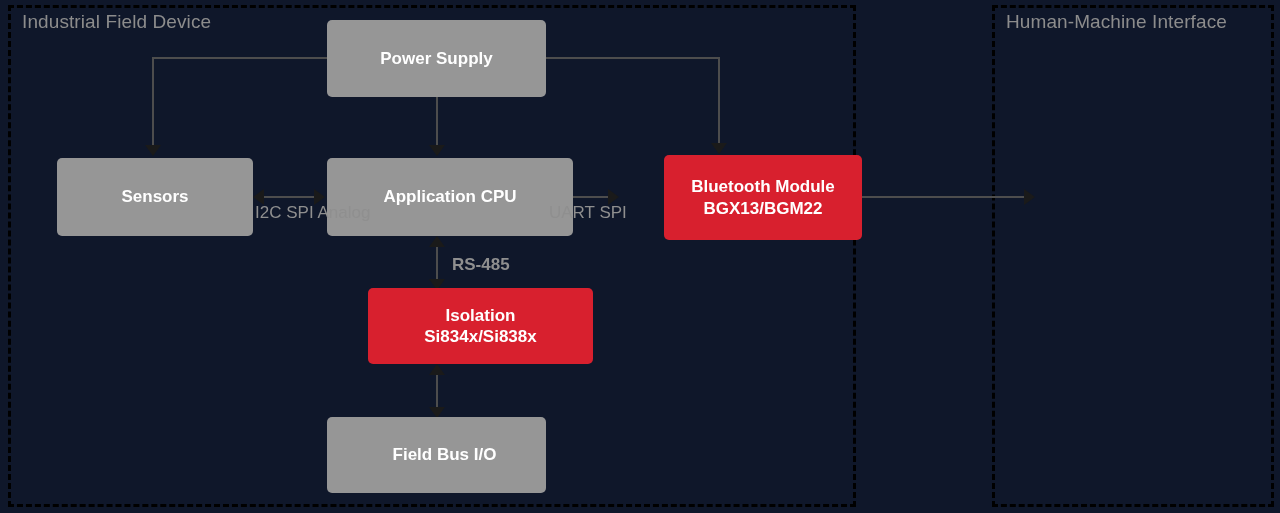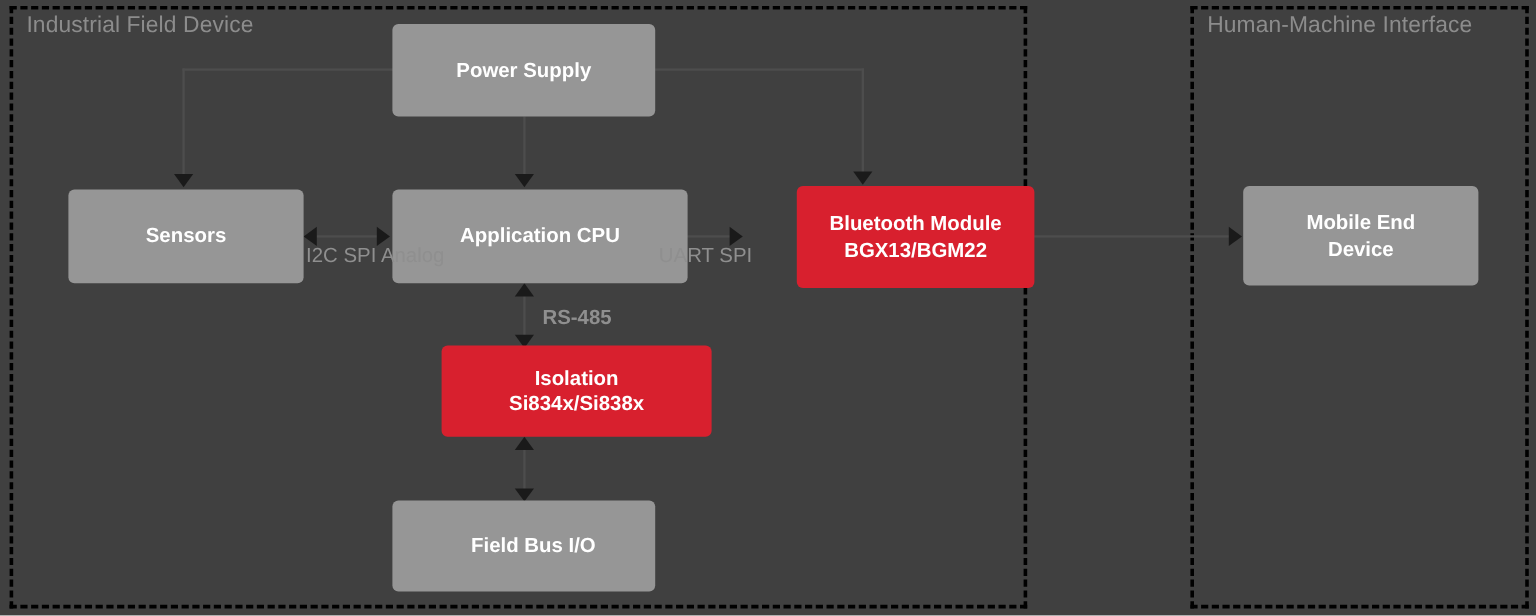--- a/index.html
+++ b/index.html
@@ -7,21 +7,21 @@
     padding: 0;
     background: #ffffff;
   }
   body {
     font-family: "Liberation Sans", sans-serif;
   }
   #canvas {
     position: relative;
     width: 1280px;
     height: 513px;
-    background: #404040;
+    background: #0f172a;
     overflow: hidden;
   }
 
   
   .group {
     position: absolute;
     border: 3px dashed #000000;
     background: transparent;
     box-sizing: border-box;
   }
@@ -184,20 +184,14 @@
     <div>
       <span class="label-line">Isolation</span>
       <span class="label-line">Si834x/Si838x</span>
     </div>
   </div>
 
   <div class="block gray" style="left:327px; top:417px; width:219px; height:76px;padding-left:16px;">
     <span class="label-line">Field Bus I/O</span>
   </div>
 
-  <div class="block gray" style="left:1036px; top:155px; width:196px; height:83px;">
-    <div>
-      <span class="label-line">Mobile End</span>
-      <span class="label-line">Device</span>
-    </div>
-  </div>
 
 </div>
 
 </body></html>

